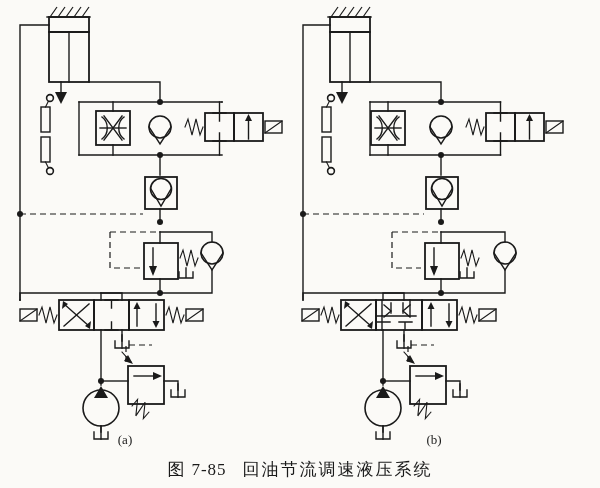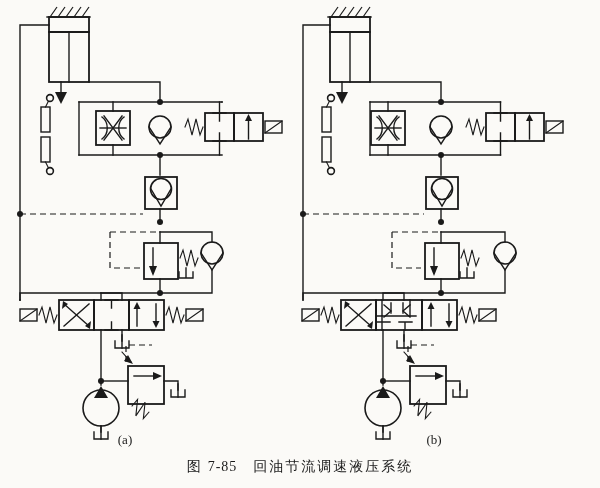--- a/index.html
+++ b/index.html
@@ -14,21 +14,21 @@
   #stage{position:absolute;left:0;top:0;width:600px;height:488px;}
   svg{display:block;}
   .cap{
     position:absolute;
     width:100%;
     text-align:center;
     font-family:"Liberation Serif", serif;
   }
   #caption{
     left:0;top:458px;
-    font-size:14px;
+    font-size:17px;
     letter-spacing:1px;
   }
   #caption .num{margin:0 6px;}
   #caption .ttl{margin-left:10px;letter-spacing:2px;}
   .sublabel{
     position:absolute;
     font-size:13px;
     font-family:"Liberation Serif", serif;
   }
   #label-a{left:113px;top:432px;width:24px;text-align:center;}

